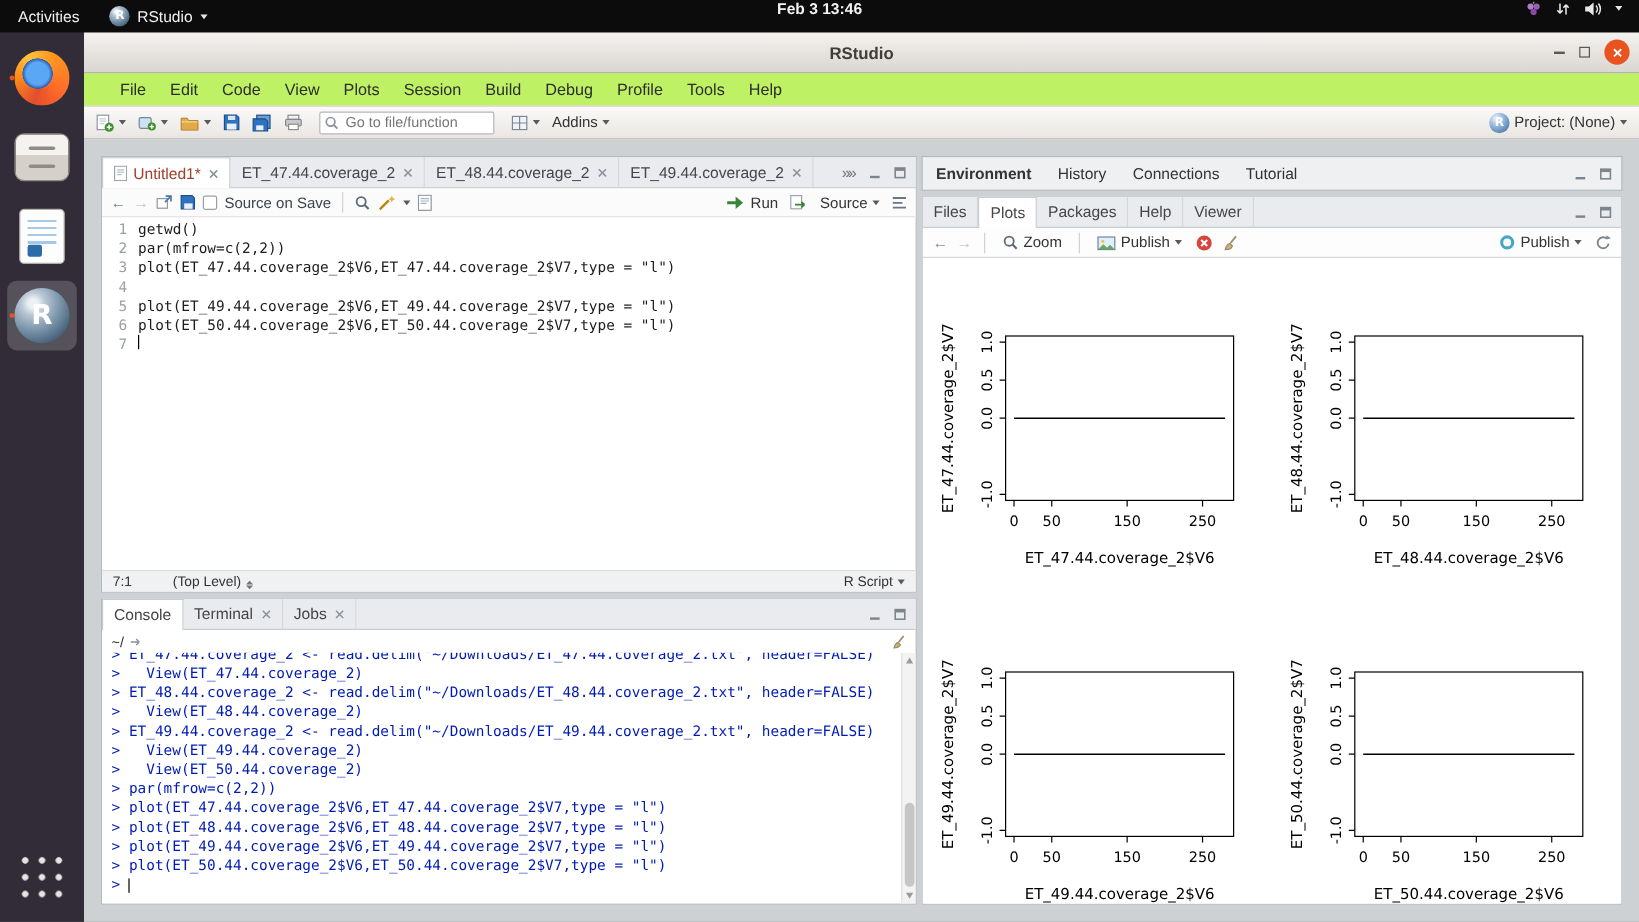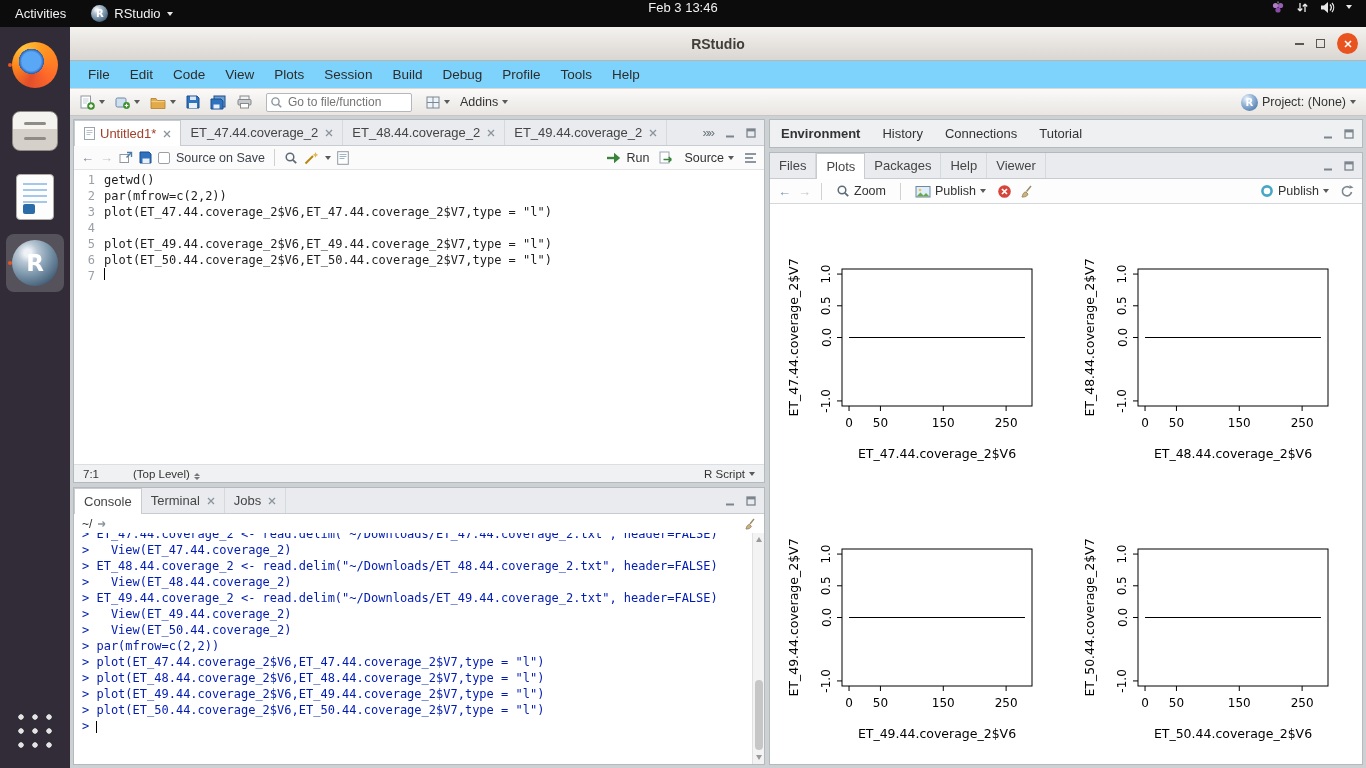--- a/index.html
+++ b/index.html
@@ -4,21 +4,21 @@
 <style>
 *{margin:0;padding:0;box-sizing:border-box}
 html,body{width:1366px;height:768px;overflow:hidden;font-family:"Liberation Sans",sans-serif;background:#2e2e2e}
 svg{display:block}
 button{font-family:inherit;cursor:default}
 
 
 #topbar{position:absolute;left:0;top:0;width:1366px;height:27px;background:#0c0c0c;color:#f2f2f2;display:flex;align-items:flex-start;font-size:13px;z-index:40}
 #activities{padding:0 15px;height:100%;display:flex;align-items:center}
 #appmenu{display:flex;align-items:center;gap:6px;padding:0 10px;height:100%}
-#clock{position:absolute;left:50%;transform:translateX(-50%);font-weight:400}
+#clock{position:absolute;left:50%;transform:translateX(-50%);font-weight:700}
 #tray{margin-left:auto;display:flex;align-items:center;gap:11px;padding-right:14px}
 .caret-w{width:0;height:0;border-left:3.5px solid transparent;border-right:3.5px solid transparent;border-top:4.5px solid #e8e8e8;display:inline-block}
 
 
 #dock{position:absolute;left:0;top:27px;width:70px;height:741px;background:rgba(50,44,57,.92);display:flex;flex-direction:column;align-items:center;padding-top:5px;z-index:30}
 .dock-item{width:58px;height:58px;margin:4px 0;position:relative;display:flex;align-items:center;justify-content:center;border-radius:8px}
 .dock-item.active{background:rgba(255,255,255,.18)}
 .run-dot{position:absolute;left:2px;top:50%;transform:translateY(-50%);width:4px;height:4px;border-radius:50%;background:#e95420}
 .ic-firefox{width:46px;height:46px;border-radius:50%;background:radial-gradient(circle at 42% 42%,#5aa7f5 0 25%,#2a5fb0 33%,transparent 34%),conic-gradient(from 20deg,#ff9a1f,#ff6a2a 30%,#e34e2c 50%,#ff8c1a 70%,#ffc23d 85%,#ff9a1f)}
 .ic-files{width:46px;height:40px;border-radius:8px;background:linear-gradient(180deg,#f5f3f0 0 45%,#d5d1ca 45% 100%);border:1px solid #8f8b84;position:relative}
@@ -33,33 +33,33 @@
 .ic-appgrid{width:42px;height:42px;background-image:radial-gradient(circle,#e4e4e4 2.4px,transparent 3px);background-size:14px 14px;background-position:center}
 .dock-spacer{flex:1}
 
 
 #win{position:absolute;left:70px;top:27px;width:1296px;height:741px;display:flex;flex-direction:column;background:#e9e6e2}
 #titlebar{height:34px;background:linear-gradient(#f4f2ef,#dad6d1);border-bottom:1px solid #b9b4ae;display:flex;align-items:center;justify-content:center;position:relative;font-size:14px;font-weight:700;color:#413d39}
 #winctrls{position:absolute;right:8px;top:0;height:100%;display:flex;align-items:center;gap:12px}
 .wc-min-bar{width:9px;height:2px;background:#5c5650}
 .wc-max-box{width:9px;height:9px;border:1.5px solid #5c5650}
 .wc-close{width:21px;height:21px;border-radius:50%;background:#e9531f;display:flex;align-items:center;justify-content:center}
-#menubar{height:27px;display:flex;align-items:center;background:#7dd3fc;padding-left:8px;font-size:13.5px;color:#2d2d2d}
+#menubar{height:27px;display:flex;align-items:center;background:#bef264;padding-left:20px;font-size:13.5px;color:#2d2d2d}
 .menu-item{padding:4px 10px;border-radius:3px}
 #main-toolbar{height:28px;background:linear-gradient(#fbfaf9,#e9e6e2);border-top:1px solid #dcd8d3;border-bottom:1px solid #c9c5c0;display:flex;align-items:center;gap:2px;padding:0 6px;font-size:12.5px;color:#333}
 .tbtn{display:inline-flex;align-items:center;gap:4px;padding:2px 4px;border:none;background:transparent;border-radius:3px;font-size:12.5px;color:#333}
 .caret{width:0;height:0;border-left:3.5px solid transparent;border-right:3.5px solid transparent;border-top:4.5px solid #5a5a5a;display:inline-block}
 .vsep{width:1px;height:17px;background:#d4d0cb;margin:0 3px}
 #goto-box{position:relative;margin:0 8px}
 #goto-box svg{position:absolute;left:4px;top:3px}
 #goto-input{width:146px;height:19px;border:1px solid #b3b8bd;border-radius:2px;padding:0 4px 0 21px;font-size:12px;color:#333;background:#fff;outline:none}
 .spacer{flex:1}
 
 
-#content{flex:1;display:flex;gap:4px;padding:3px;background:#cdd1d4;min-height:0}
+#content{flex:1;display:flex;gap:4px;padding:14px;background:#cdd1d4;min-height:0}
 #left-col{width:692px;display:flex;flex-direction:column;gap:4px;min-height:0}
 #right-col{flex:1;display:flex;flex-direction:column;gap:4px;min-height:0}
 .pane{background:#fff;border:1px solid #b4b9be;display:flex;flex-direction:column;min-height:0}
 #source-pane{height:364px}
 #console-pane{flex:1}
 #env-bar{height:29px;flex:none}
 #plots-pane{flex:1}
 .tabbar{height:26px;background:#e9ebee;border-bottom:1px solid #c8ccd0;display:flex;align-items:flex-end;font-size:13px;color:#454545;flex:none}
 .tab{display:flex;align-items:center;gap:5px;padding:0 9px;height:25px;border-right:1px solid #d6d9dc}
 .tab.active{background:#fff;border-left:1px solid #c8ccd0;border-right:1px solid #c8ccd0;border-top:1px solid #c8ccd0;margin-bottom:-1px;height:26px}

